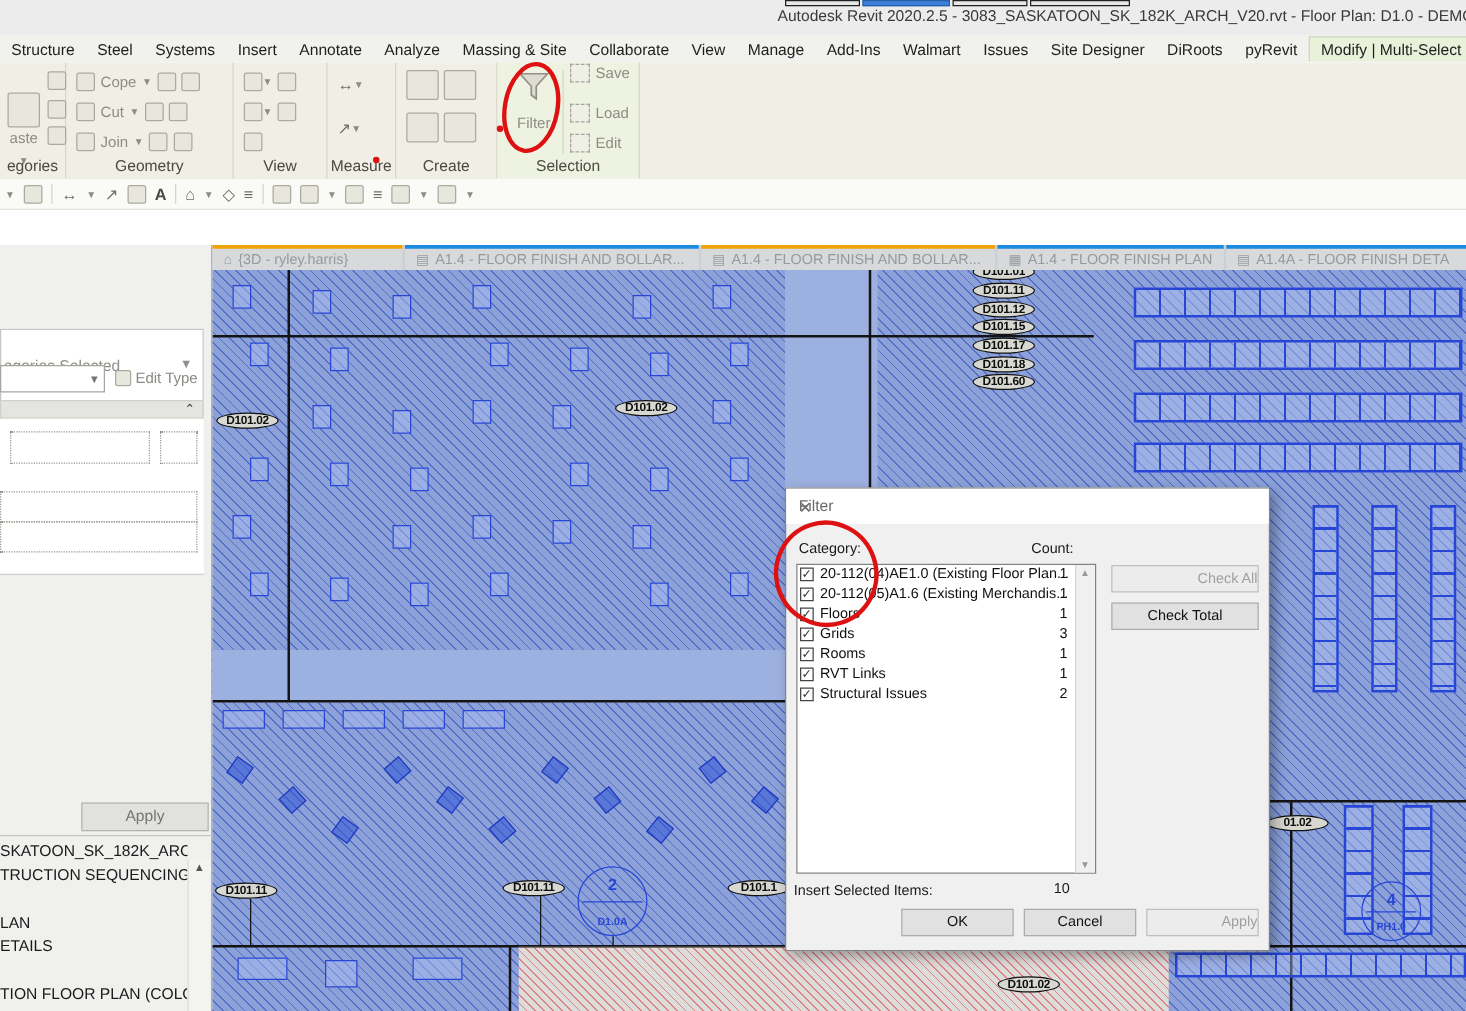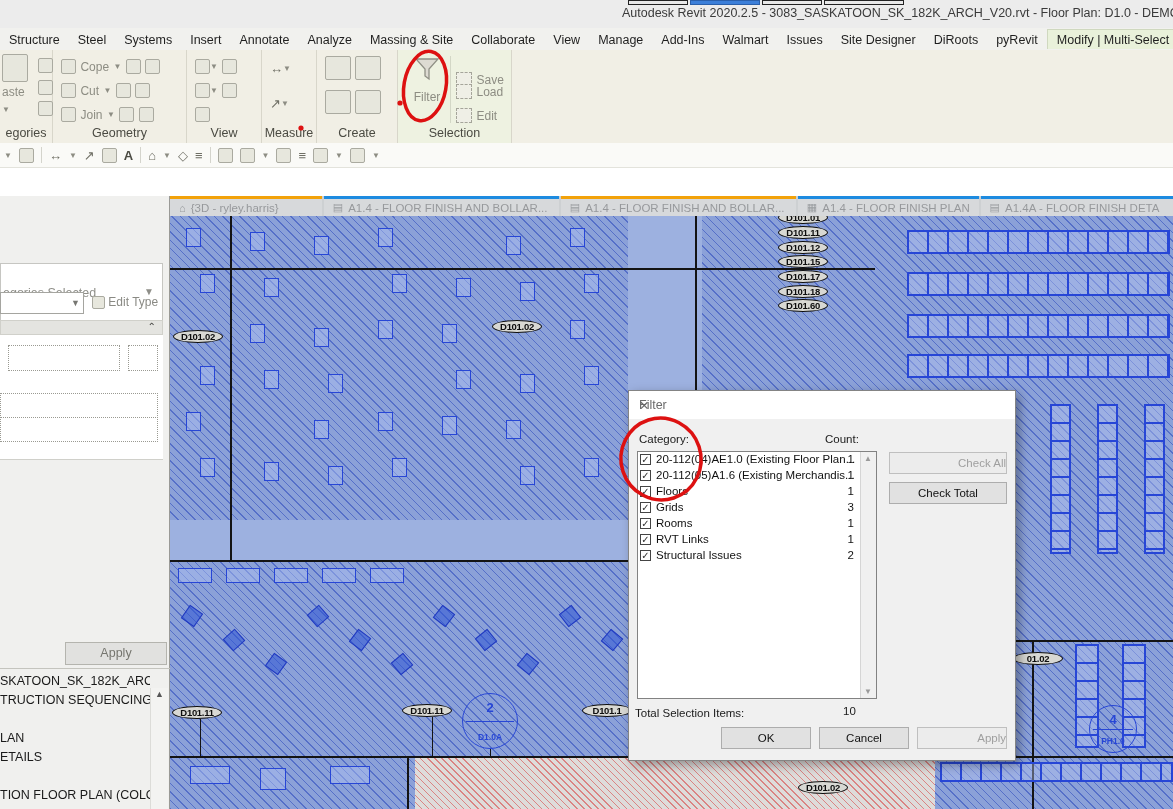--- a/index.html
+++ b/index.html
@@ -133,21 +133,21 @@
       <div class="rtab">Issues</div>
       <div class="rtab">Site Designer</div>
       <div class="rtab">DiRoots</div>
       <div class="rtab">pyRevit</div>
       <div class="rtab active">Modify | Multi-Select</div>
     </div>
 
   <div class="ribbon">
 
     <div class="panel" style="left:0;width:53px;">
-      <div style="position:absolute;left:2px;top:4px;width:34px;">
+      <div style="position:absolute;left:2px;top:24px;text-align:center;width:34px;">
         <span class="bx big"></span><br>
         <span class="gtxt">aste</span><br>
         <span class="caret">▼</span>
       </div>
       <div style="position:absolute;left:38px;top:6px;">
         <span class="bx"></span><br>
         <span class="bx" style="margin-top:6px;"></span><br>
         <span class="bx" style="margin-top:6px;"></span>
       </div>
       <div class="plabel">egories</div>
@@ -216,21 +216,21 @@
     </div>
 
     <div class="panel selpanel" style="left:398px;width:114px;">
       <div class="filterbtn">
         <svg width="30" height="30" viewBox="0 0 30 30">
           <path d="M4 5 L26 5 L17 15 L17 25 L13 22 L13 15 Z" fill="#dddbd2" stroke="#8f8f85" stroke-width="1.3"></path>
         </svg>
         <div class="flabel">Filter</div>
       </div>
       <div style="position:absolute;left:52px;top:6px;bottom:20px;width:1px;background:#d3d7c6;"></div>
-      <div class="sle" style="top:20px;">
+      <div class="sle" style="top:0;">
         <span class="dashbx"></span>
         <span class="gtxt">Save</span>
       </div>
       <div class="sle" style="top:32px;">
         <span class="dashbx"></span>
         <span class="gtxt">Load</span>
       </div>
       <div class="sle" style="top:56px;">
         <span class="dashbx"></span>
         <span class="gtxt">Edit</span>
@@ -457,21 +457,21 @@
         <div class="drow"><span class="cb">✓</span><span>Rooms</span><span class="cnt">1</span></div>
         <div class="drow"><span class="cb">✓</span><span>RVT Links</span><span class="cnt">1</span></div>
         <div class="drow"><span class="cb">✓</span><span>Structural Issues</span><span class="cnt">2</span></div>
         <div class="dscroll">
         <div class="a" style="top:2px;">▲</div>
         <div class="a" style="bottom:2px;">▼</div>
       </div>
       </div>
     <div class="wbtn disabled" style="left:260px;top:61px;width:118px;">Check All</div>
     <div class="wbtn" style="left:260px;top:91px;width:118px;">Check Total</div>
-    <div class="lab" style="left:6px;top:316px;">Total Selection Items:</div>
+    <div class="lab" style="left:6px;top:316px;">Insert Selected Items:</div>
     <div class="lab" style="left:214px;top:314px;">10</div>
     <div class="wbtn" style="left:92px;top:336px;width:90px;">OK</div>
     <div class="wbtn" style="left:190px;top:336px;width:90px;">Cancel</div>
     <div class="wbtn disabled" style="left:288px;top:336px;width:90px;">Apply</div>
   </div>
 
   <svg class="redsvg" width="1173" height="809">
     <ellipse cx="425" cy="86" rx="21" ry="35" fill="none" stroke="#dd1111" stroke-width="3.5" transform="rotate(10 425 86)"></ellipse>
     <circle cx="400" cy="103" r="2.6" fill="#dd1111"></circle>
     <circle cx="301" cy="128" r="2.6" fill="#dd1111"></circle>

